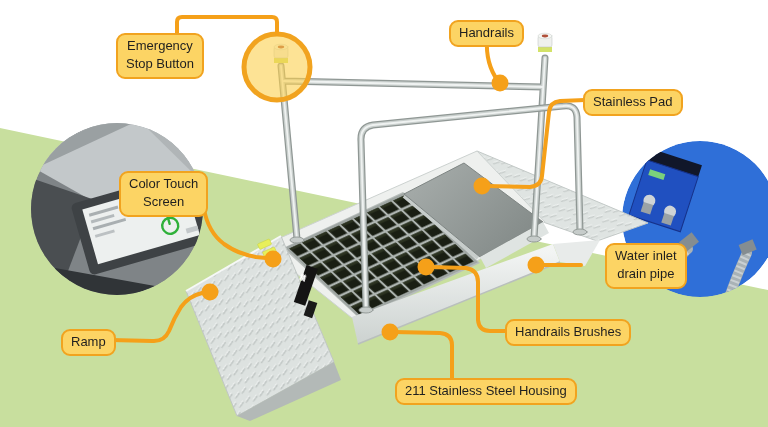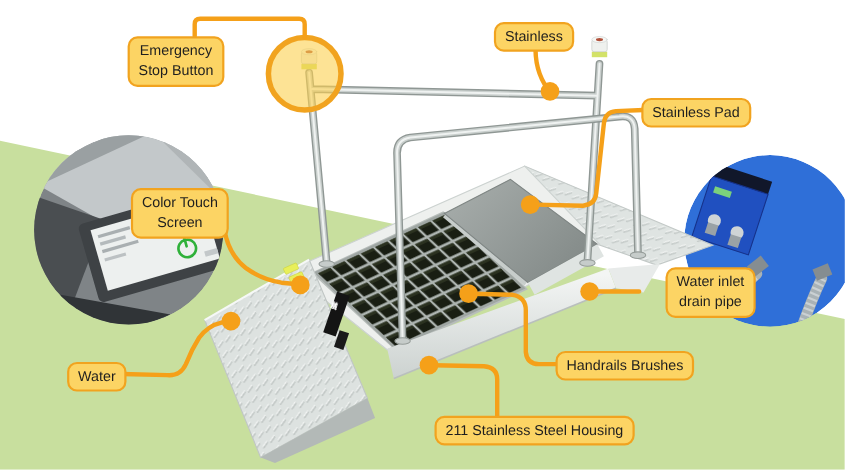--- a/index.html
+++ b/index.html
@@ -193,21 +193,21 @@
     <circle class="dot" cx="273" cy="259" r="8.5"></circle>
     <circle class="dot" cx="536" cy="265" r="8.5"></circle>
     <circle class="dot" cx="210" cy="292" r="8.5"></circle>
     <circle class="dot" cx="426" cy="267" r="8.5"></circle>
     <circle class="dot" cx="390" cy="332" r="8.5"></circle>
   </g>
 </svg>
 
 <div class="callout" style="left:116px;top:33px">Emergency
 Stop Button</div>
-<div class="callout" style="left:449px;top:20px">Stainless</div>
+<div class="callout" style="left:449px;top:20px">Handrails</div>
 <div class="callout" style="left:583px;top:89px">Stainless Pad</div>
 <div class="callout" style="left:119px;top:171px">Color Touch
 Screen</div>
 <div class="callout" style="left:605px;top:243px">Water inlet
 drain pipe</div>
-<div class="callout" style="left:61px;top:329px">Water</div>
+<div class="callout" style="left:61px;top:329px">Ramp</div>
 <div class="callout" style="left:505px;top:319px">Handrails Brushes</div>
 <div class="callout" style="left:395px;top:378px">211 Stainless Steel Housing</div>
 
 </body></html>

